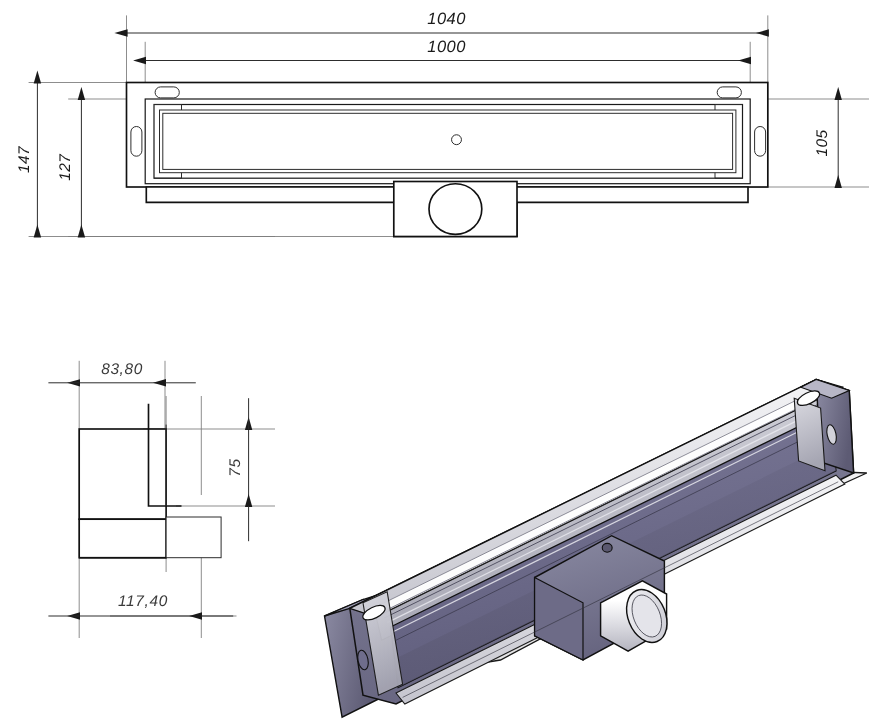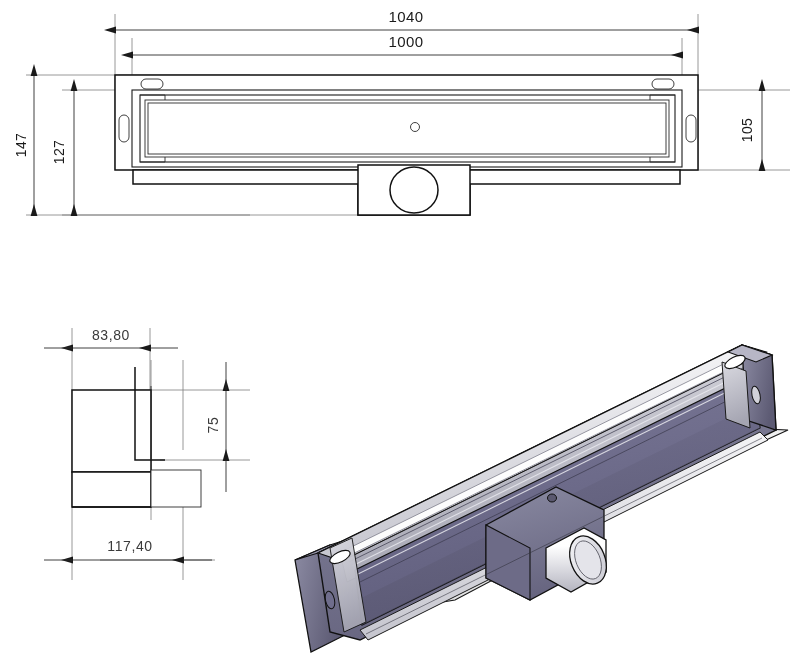--- a/index.html
+++ b/index.html
@@ -14,20 +14,21 @@
     font-family: "Liberation Sans", sans-serif;
     overflow: hidden;
     position: relative;
   }
   #drawing-root {
     position: absolute;
     left: 0;
     top: 0;
     width: 800px;
     height: 656px;
+    font-style: italic;
   }
   svg.sheet {
     display: block;
     width: 800px;
     height: 656px;
     background: #ffffff;
   }
   .dim-text {
     font-family: "Liberation Sans", sans-serif;
     font-size: 15px;

